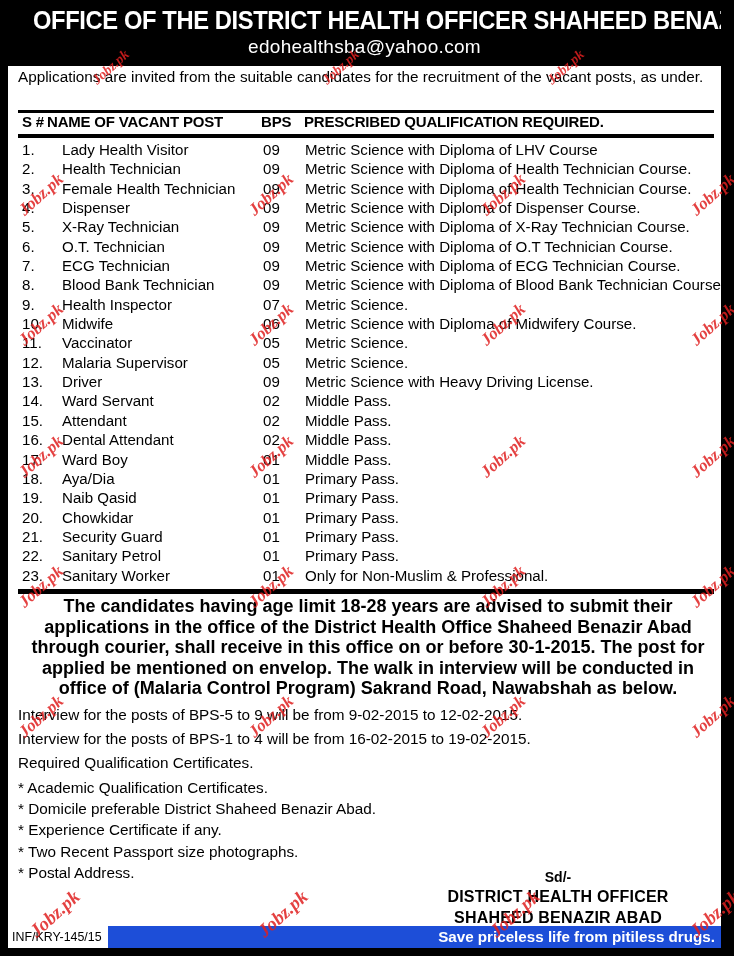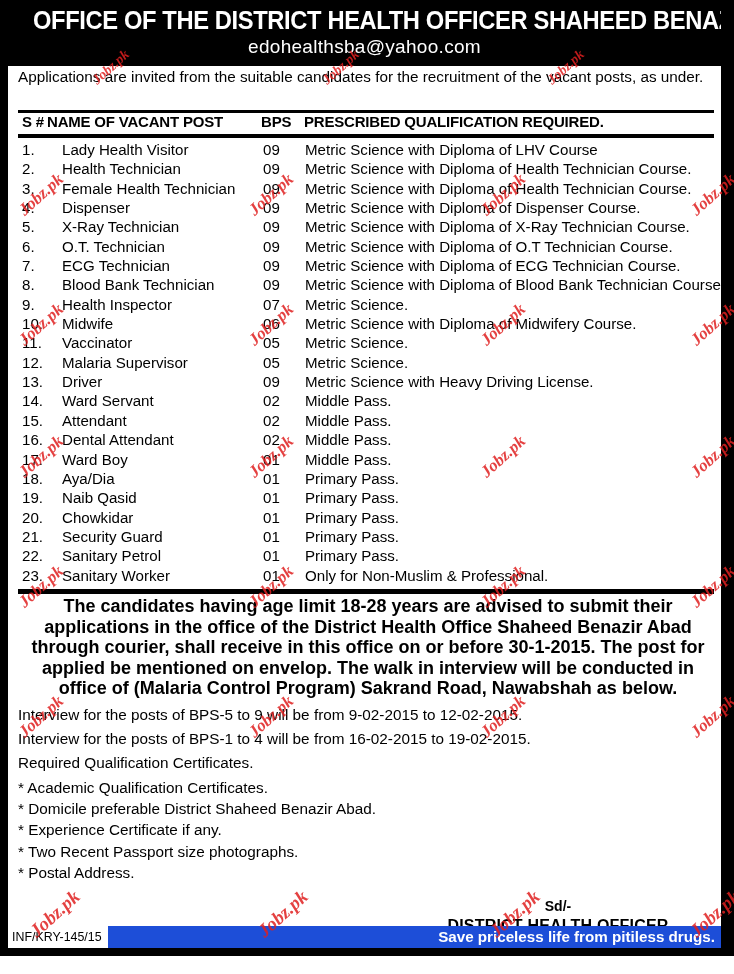--- a/index.html
+++ b/index.html
@@ -54,21 +54,21 @@
   .cell.qual{left:297px;}
 
   
   .bodyblock{position:absolute;left:10px;top:592px;width:700px;}
   .para{font-size:18px;line-height:20.6px;color:#000;text-align:center;font-weight:bold;}
   .line{font-size:15.3px;line-height:24px;color:#000;white-space:nowrap;}
   .bullet{font-size:15.3px;line-height:21.2px;color:#000;white-space:nowrap;}
 
   
   .sign{position:absolute;left:380px;top:864px;width:340px;text-align:center;}
-  .sign .sd{font-weight:bold;font-size:14px;line-height:18px;color:#000;margin-top:29px;}
+  .sign .sd{font-weight:bold;font-size:14px;line-height:18px;color:#000;}
   .sign .l{font-weight:bold;font-size:16px;line-height:21px;color:#000;
            letter-spacing:0.2px;}
 
   
   .footbar{position:absolute;left:8px;top:926px;width:713px;height:22px;background:#1d4ed8;}
   .foot-code{position:absolute;left:0px;top:0px;height:22px;background:#ffffff;
              color:#000;font-size:12.4px;line-height:22px;padding:0 6px 0 4px;
              white-space:nowrap;}
   .foot-slogan{position:absolute;right:6px;top:0;height:22px;color:#fff;
                font-weight:bold;font-size:15.2px;line-height:22px;white-space:nowrap;}

